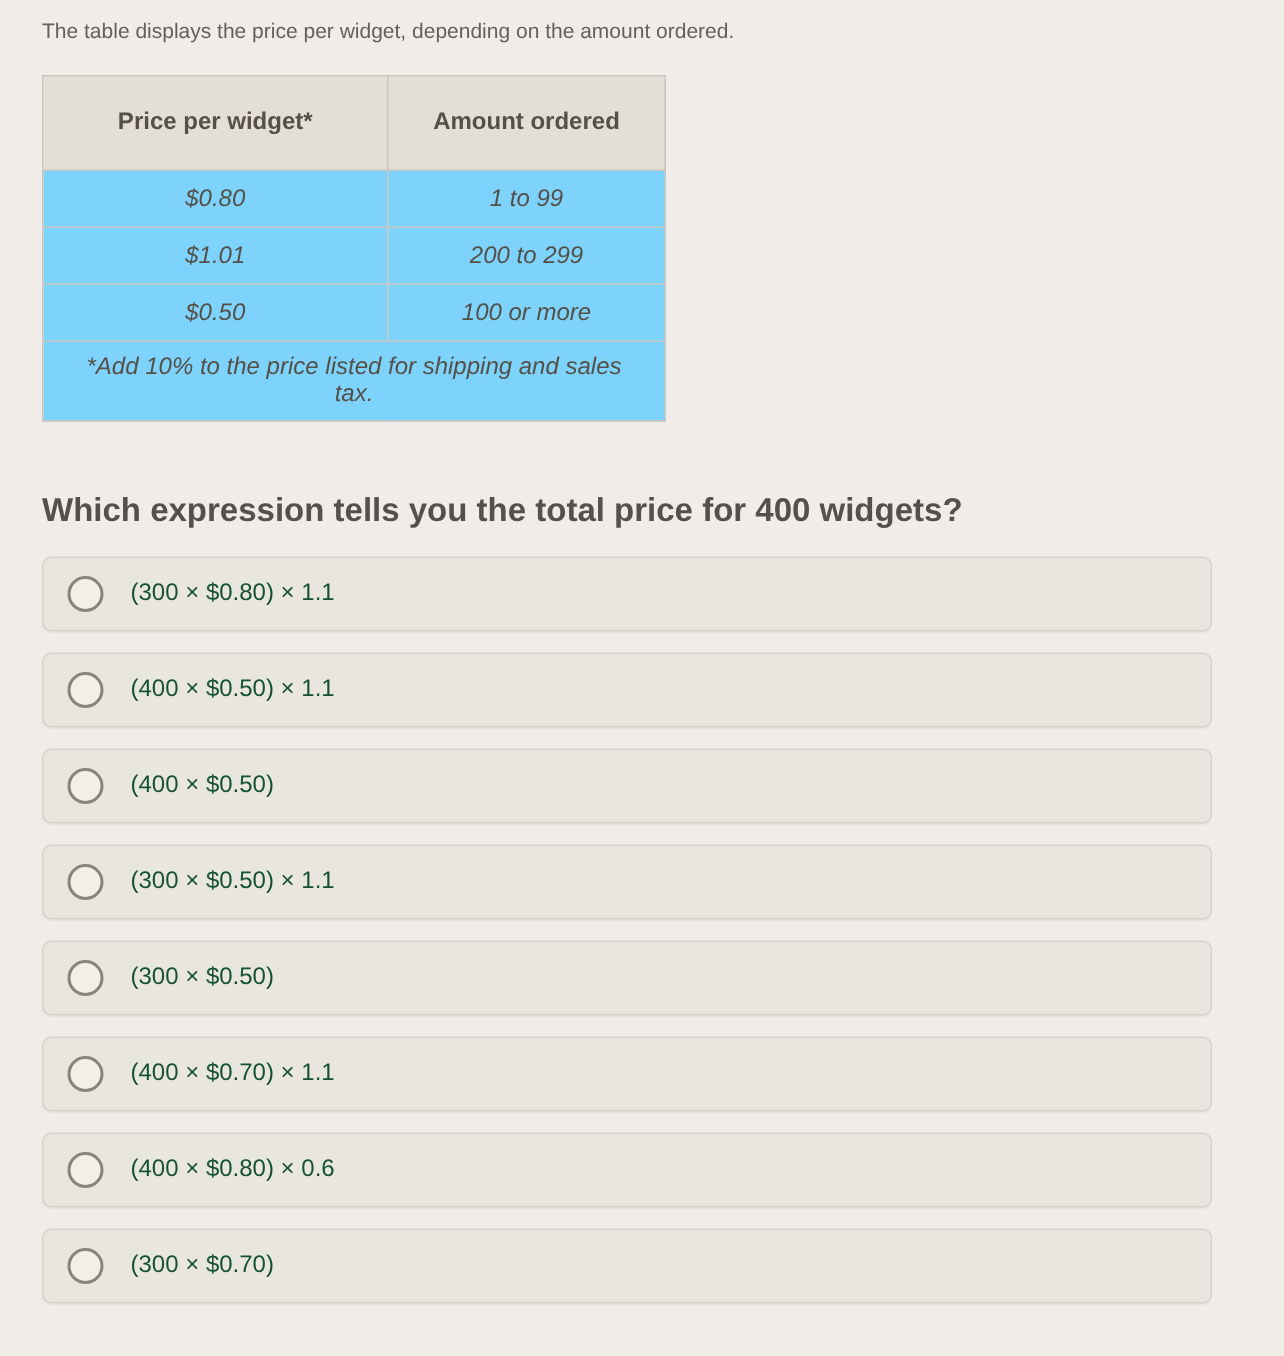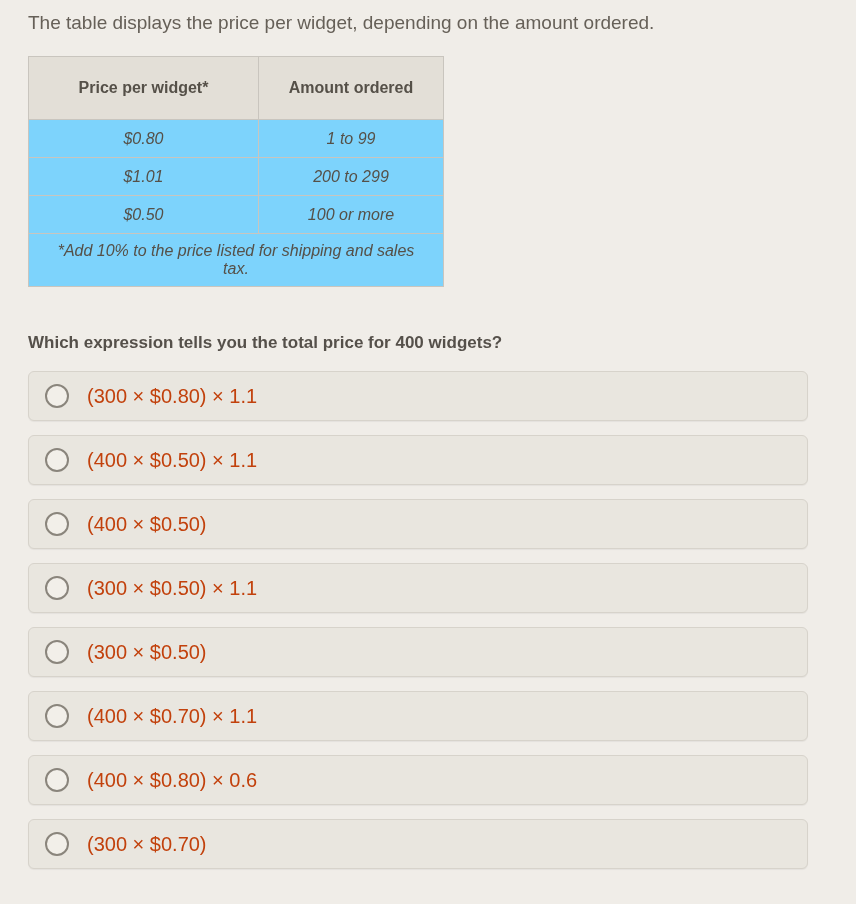--- a/index.html
+++ b/index.html
@@ -6,21 +6,21 @@
   body {
     width: 856px;
     height: 904px;
     background: #f0ede8;
     font-family: Arial, Helvetica, sans-serif;
     color: #4a4a4a;
     padding: 12px 28px 20px 28px;
     overflow: hidden;
   }
   .intro {
-    font-size: 19px;
+    font-size: 14px;
     color: #666058;
     margin-bottom: 22px;
     font-weight: 500;
   }
   table.price-table {
     border-collapse: collapse;
     margin-bottom: 4px;
   }
   table.price-table th,
   table.price-table td {
@@ -45,21 +45,21 @@
   }
   .footnote-row td {
     font-style: italic;
     text-align: left;
     padding: 8px 12px;
     background: #efece5;
   }
   .question {
     font-weight: 700;
     color: #55504a;
-    font-size: 17px;
+    font-size: 22px;
     margin-top: 46px;
     margin-bottom: 18px;
   }
   .options { display: flex; flex-direction: column; gap: 14px; }
   .option {
     display: flex;
     align-items: center;
     background: #e9e6df;
     border: 1px solid #d7d3cb;
     border-radius: 6px;
@@ -71,22 +71,22 @@
   .radio {
     width: 24px;
     height: 24px;
     border: 2px solid #8a857c;
     border-radius: 50%;
     margin-right: 18px;
     flex-shrink: 0;
     background: #f2efe9;
   }
   .opt-label {
-    font-size: 20px;
-    color: #c2410c;
+    font-size: 16px;
+    color: #14532d;
   }
 </style>
 </head>
 <body>
 
 <p class="intro">The table displays the price per widget, depending on the amount ordered.</p>
 
 <table class="price-table">
   <thead>
     <tr>

